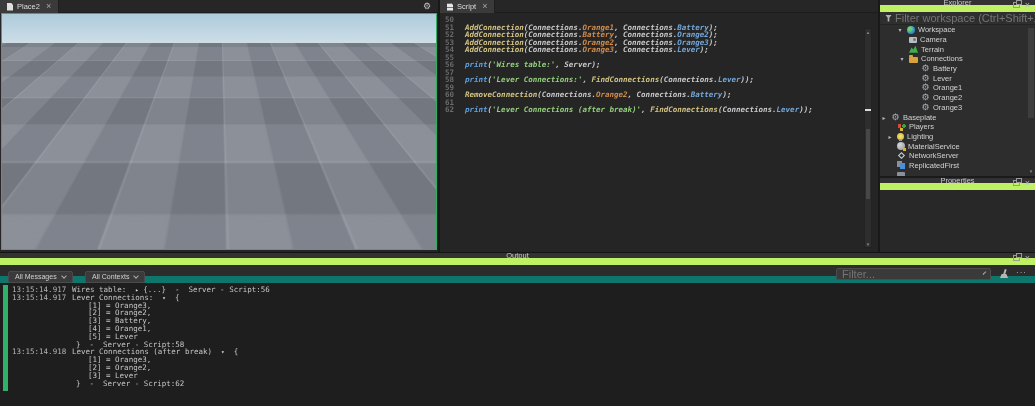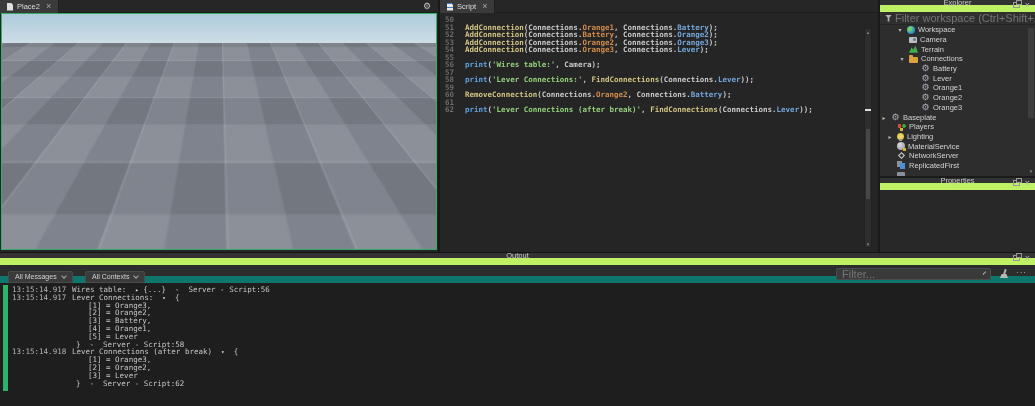--- a/index.html
+++ b/index.html
@@ -44,21 +44,21 @@
   .haze { position:absolute; top:12.5%; left:0; right:0; height:28%;
           background:linear-gradient(#98a1b0,rgba(152,161,176,0)); }
   .block { position:absolute; box-shadow:1px 2px 3px rgba(0,0,0,.25); }
 
   
   .script-pane { left:440px; top:0; width:438px; height:252px; }
   .editor { position:absolute; top:13px; left:0; right:0; bottom:0; background:#252525; overflow:hidden; }
   #code { padding-top:3px; font:bold 7.5px/7.5px "DejaVu Sans Mono", monospace; }
   .code-line { display:flex; height:7.5px; white-space:pre; }
   .ln { width:16px; padding-left:5px; color:#6b6b6b; flex:none; }
-  .code-body { margin-left:9px; }
+  .code-body { margin-left:9px;font-style:italic; }
   .tok-fn { color:var(--tok-fn,#d3c484); }
   .tok-pl { color:var(--tok-pl,#c9c9c9); }
   .tok-po { color:var(--tok-po,#d28c4a); }
   .tok-pb { color:var(--tok-pb,#74a8dc); }
   .tok-st { color:var(--tok-st,#93d07c); }
   .tok-bi { color:var(--tok-bi,#5fa2e0); }
   .vscroll { position:absolute; top:15px; right:6px; bottom:4px; width:8px; background:#2e2e2e; border:1px solid #222; }
   .vs-arrow { position:absolute; left:0; right:0; text-align:center; color:#8a8a8a; font-size:5px; line-height:6px; }
   .vs-up { top:0; } .vs-down { bottom:0; }
   .vs-thumb { position:absolute; left:1px; right:1px; top:100px; height:70px; background:#474747; }
@@ -165,21 +165,21 @@
       </div>
     </div>
     <div class="editor">
       <div id="code">
           <div class="code-line"><span class="ln">50</span><span class="code-body"></span></div>
           <div class="code-line"><span class="ln">51</span><span class="code-body"><span class="tok-fn">AddConnection</span><span class="tok-pl">(Connections.</span><span class="tok-po">Orange1</span><span class="tok-pl">, Connections.</span><span class="tok-pb">Battery</span><span class="tok-pl">);</span></span></div>
           <div class="code-line"><span class="ln">52</span><span class="code-body"><span class="tok-fn">AddConnection</span><span class="tok-pl">(Connections.</span><span class="tok-po">Battery</span><span class="tok-pl">, Connections.</span><span class="tok-pb">Orange2</span><span class="tok-pl">);</span></span></div>
           <div class="code-line"><span class="ln">53</span><span class="code-body"><span class="tok-fn">AddConnection</span><span class="tok-pl">(Connections.</span><span class="tok-po">Orange2</span><span class="tok-pl">, Connections.</span><span class="tok-pb">Orange3</span><span class="tok-pl">);</span></span></div>
           <div class="code-line"><span class="ln">54</span><span class="code-body"><span class="tok-fn">AddConnection</span><span class="tok-pl">(Connections.</span><span class="tok-po">Orange3</span><span class="tok-pl">, Connections.</span><span class="tok-pb">Lever</span><span class="tok-pl">);</span></span></div>
           <div class="code-line"><span class="ln">55</span><span class="code-body"></span></div>
-          <div class="code-line"><span class="ln">56</span><span class="code-body"><span class="tok-bi">print</span><span class="tok-pl">(</span><span class="tok-st">'Wires table:'</span><span class="tok-pl">, Camera);</span></span></div>
+          <div class="code-line"><span class="ln">56</span><span class="code-body"><span class="tok-bi">print</span><span class="tok-pl">(</span><span class="tok-st">'Wires table:'</span><span class="tok-pl">, Server);</span></span></div>
           <div class="code-line"><span class="ln">57</span><span class="code-body"></span></div>
           <div class="code-line"><span class="ln">58</span><span class="code-body"><span class="tok-bi">print</span><span class="tok-pl">(</span><span class="tok-st">'Lever Connections:'</span><span class="tok-pl">, </span><span class="tok-fn">FindConnections</span><span class="tok-pl">(Connections.</span><span class="tok-pb">Lever</span><span class="tok-pl">));</span></span></div>
           <div class="code-line"><span class="ln">59</span><span class="code-body"></span></div>
           <div class="code-line"><span class="ln">60</span><span class="code-body"><span class="tok-fn">RemoveConnection</span><span class="tok-pl">(Connections.</span><span class="tok-po">Orange2</span><span class="tok-pl">, Connections.</span><span class="tok-pb">Battery</span><span class="tok-pl">);</span></span></div>
           <div class="code-line"><span class="ln">61</span><span class="code-body"></span></div>
           <div class="code-line"><span class="ln">62</span><span class="code-body"><span class="tok-bi">print</span><span class="tok-pl">(</span><span class="tok-st">'Lever Connections (after break)'</span><span class="tok-pl">, </span><span class="tok-fn">FindConnections</span><span class="tok-pl">(Connections.</span><span class="tok-pb">Lever</span><span class="tok-pl">));</span></span></div>
         </div>
       <div class="vscroll">
         <div class="vs-arrow vs-up">▴</div>
         <div class="vs-thumb"></div>

